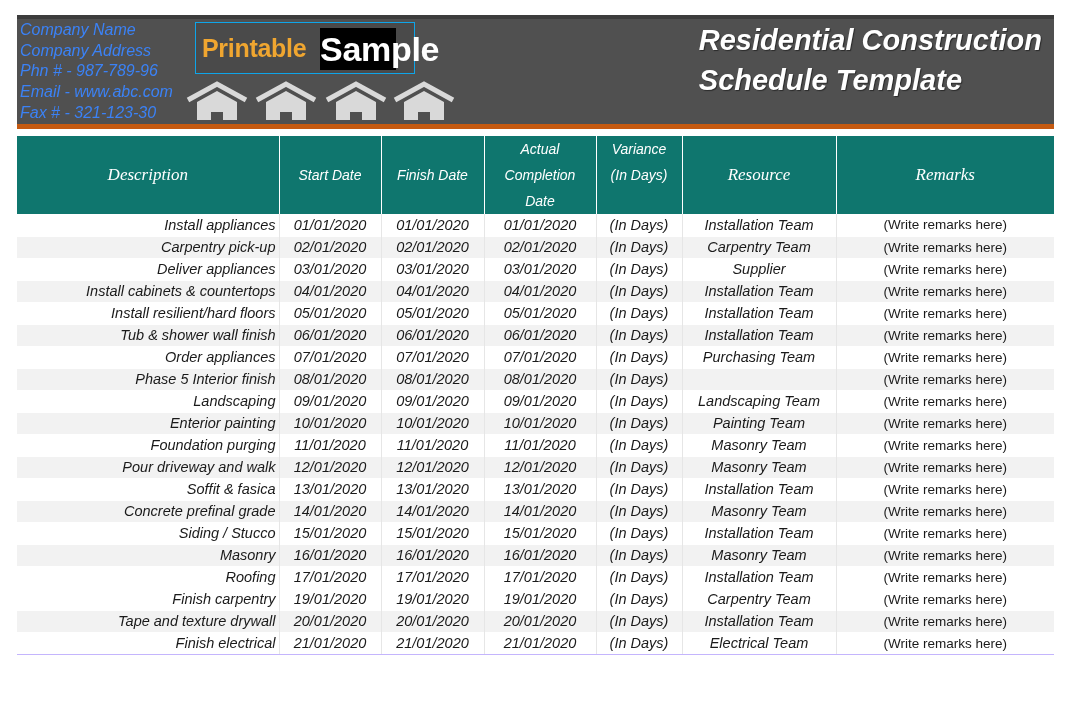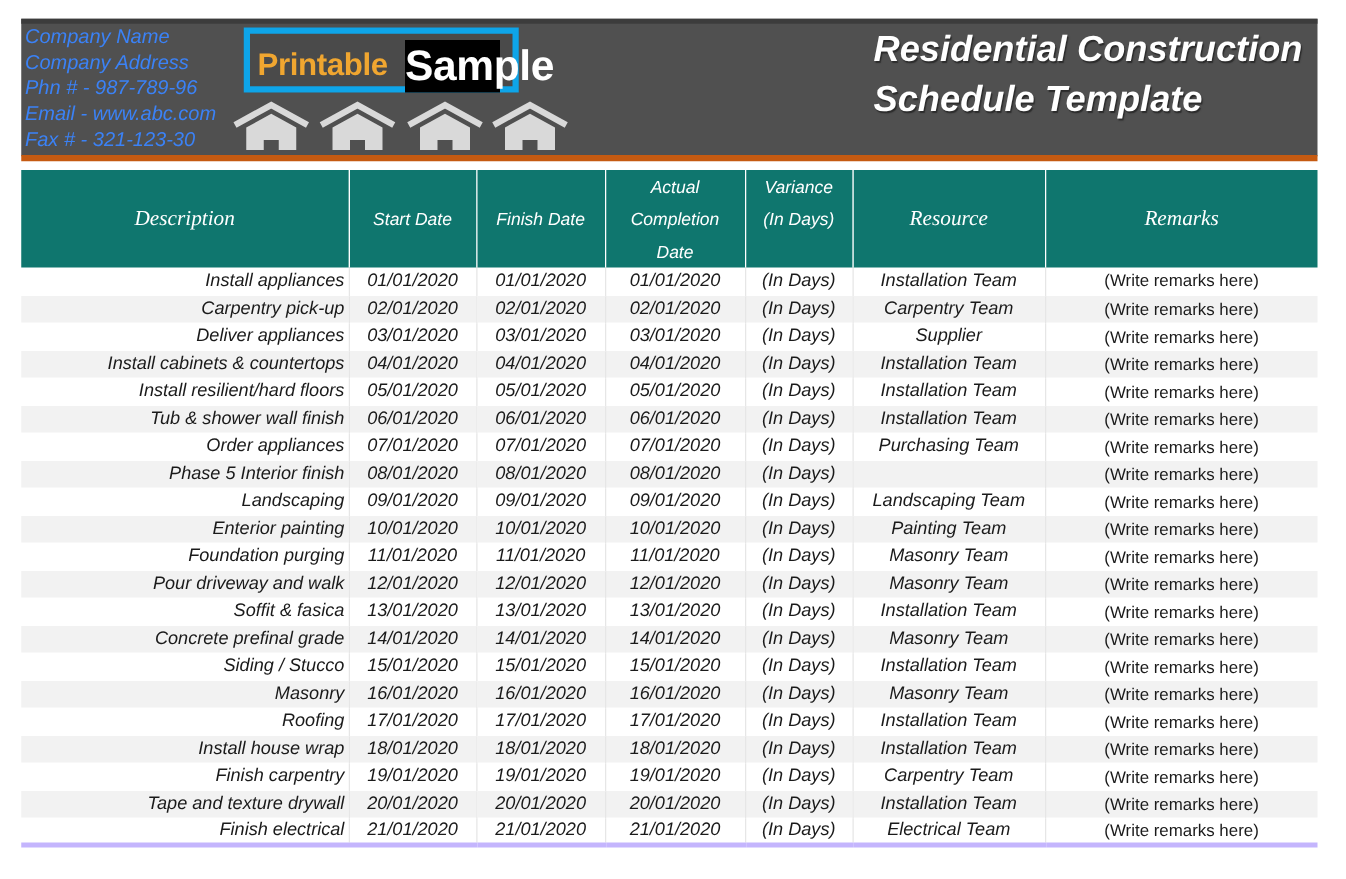--- a/index.html
+++ b/index.html
@@ -4,21 +4,21 @@
 <style>
   html, body { margin: 0; padding: 0; background: #ffffff; }
   body { width: 1077px; height: 703px; position: relative; overflow: hidden; font-family: "Liberation Sans", "DejaVu Sans", sans-serif; }
 
   .banner { position: absolute; left: 17px; top: 15px; width: 1037px; height: 110px; background: #505050; border-top: 4px solid #3c3c3c; box-sizing: border-box; }
   .stripe { position: absolute; left: 17px; top: 124px; width: 1037px; height: 5px; background: #c55a11; }
 
   .company { position: absolute; left: 20px; top: 20px; color: #3b82f6; font-style: italic; font-size: 16px; line-height: 20.7px; }
   .company div { white-space: nowrap; }
 
-  .logo-box { position: absolute; left: 195px; top: 22px; width: 220px; height: 52px; border: 5px solid #0ea5e9; box-sizing: border-box; background: #4a4a4a; }
+  .logo-box { position: absolute; left: 195px; top: 22px; width: 220px; height: 52px; border: 1px solid #0ea5e9; box-sizing: border-box; background: #4a4a4a; }
   .logo-printable { position: absolute; left: 6px; top: 9px; color: #f0a630; font-weight: bold; font-size: 25px; line-height: 32px; letter-spacing: -0.3px; }
   .logo-sample { position: absolute; left: 124px; top: 5px; width: 76px; height: 42px; background: #000000; color: #fff; font-weight: bold; font-size: 34px; line-height: 42px; text-align: center; letter-spacing: -0.3px; }
 
   .houses { position: absolute; left: 185px; top: 80px; width: 280px; height: 40px; }
   .house { position: absolute; top: 0; width: 64px; height: 40px; }
 
   .title { position: absolute; right: 35px; top: 20px; text-align: left; color: #ffffff; font-weight: bold; font-style: italic; font-size: 29px; line-height: 40px; text-shadow: 1px 1px 1px #2a2a2a; }
 
   table.sched { position: absolute; left: 17px; top: 136px; width: 1037px; border-collapse: collapse; table-layout: fixed; }
   table.sched th { background: #0f766e; color: #ffffff; font-weight: normal; font-style: italic; height: 77px; padding: 0 2px; border-right: 1px solid #ffffff; text-align: center; vertical-align: middle; }
@@ -26,21 +26,21 @@
   th.big { font-size: 17px; font-family: Liberation Serif, serif; }
   th.small { font-size: 14px; line-height: 26px; }
 
   table.sched td { height: 22px; padding: 0 3px; font-size: 14.5px; font-style: italic; color: #1a1a1a; white-space: nowrap; overflow: hidden; border-right: 1px solid #e6e6e6; border-bottom: 1px solid transparent; box-sizing: border-box; }
   table.sched td:last-child { border-right: none; }
   table.sched tr.odd td { background: #ffffff; }
   table.sched tr.even td { background: #f2f2f2; }
   td.desc { text-align: right; }
   td.center { text-align: center; }
   td.remarks { text-align: center; font-style: normal !important; font-size: 13.5px !important; }
-  table.sched tr:last-child td { border-bottom: 4px solid #c4b5fd; }
+  table.sched tr:last-child td { border-bottom: 1px solid #c4b5fd; }
 </style>
 </head>
 <body>
 
 <div class="banner"></div>
 <div class="stripe"></div>
 
 <div class="company">
   <div>Company Name</div>
   <div>Company Address</div>
@@ -253,29 +253,20 @@
       </tr>
       <tr class="odd">
         <td class="desc">Roofing</td>
         <td class="center">17/01/2020</td>
         <td class="center">17/01/2020</td>
         <td class="center">17/01/2020</td>
         <td class="center">(In Days)</td>
         <td class="center">Installation Team</td>
         <td class="remarks">(Write remarks here)</td>
       </tr>
-      <tr class="even">
-        <td class="desc">Install house wrap</td>
-        <td class="center">18/01/2020</td>
-        <td class="center">18/01/2020</td>
-        <td class="center">18/01/2020</td>
-        <td class="center">(In Days)</td>
-        <td class="center">Installation Team</td>
-        <td class="remarks">(Write remarks here)</td>
-      </tr>
       <tr class="odd">
         <td class="desc">Finish carpentry</td>
         <td class="center">19/01/2020</td>
         <td class="center">19/01/2020</td>
         <td class="center">19/01/2020</td>
         <td class="center">(In Days)</td>
         <td class="center">Carpentry Team</td>
         <td class="remarks">(Write remarks here)</td>
       </tr>
       <tr class="even">

